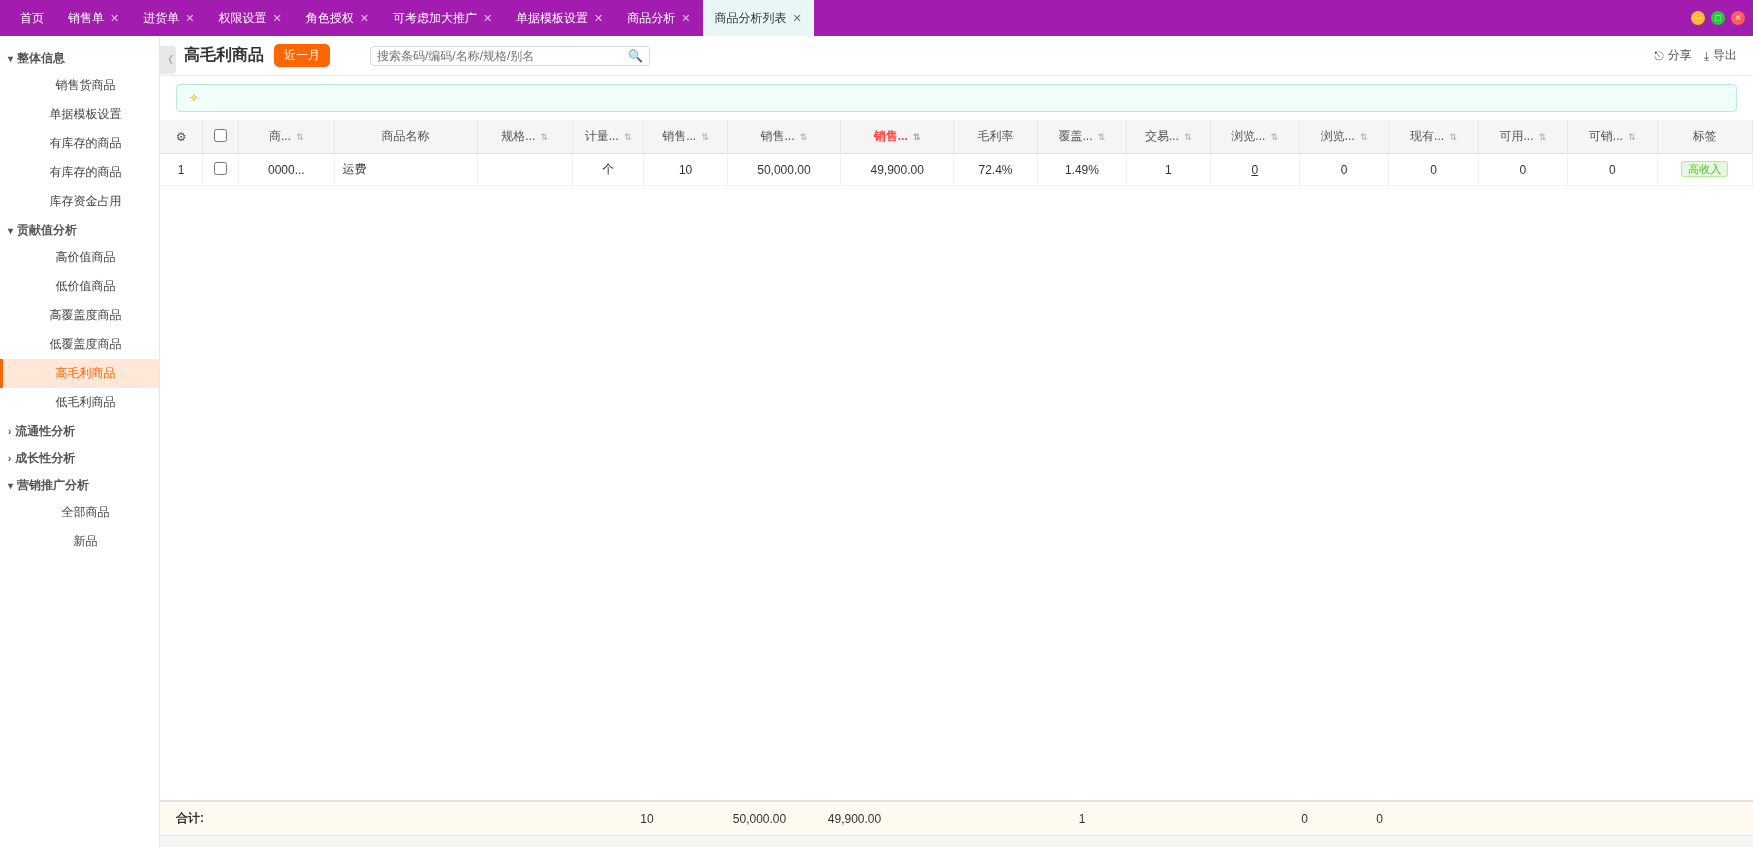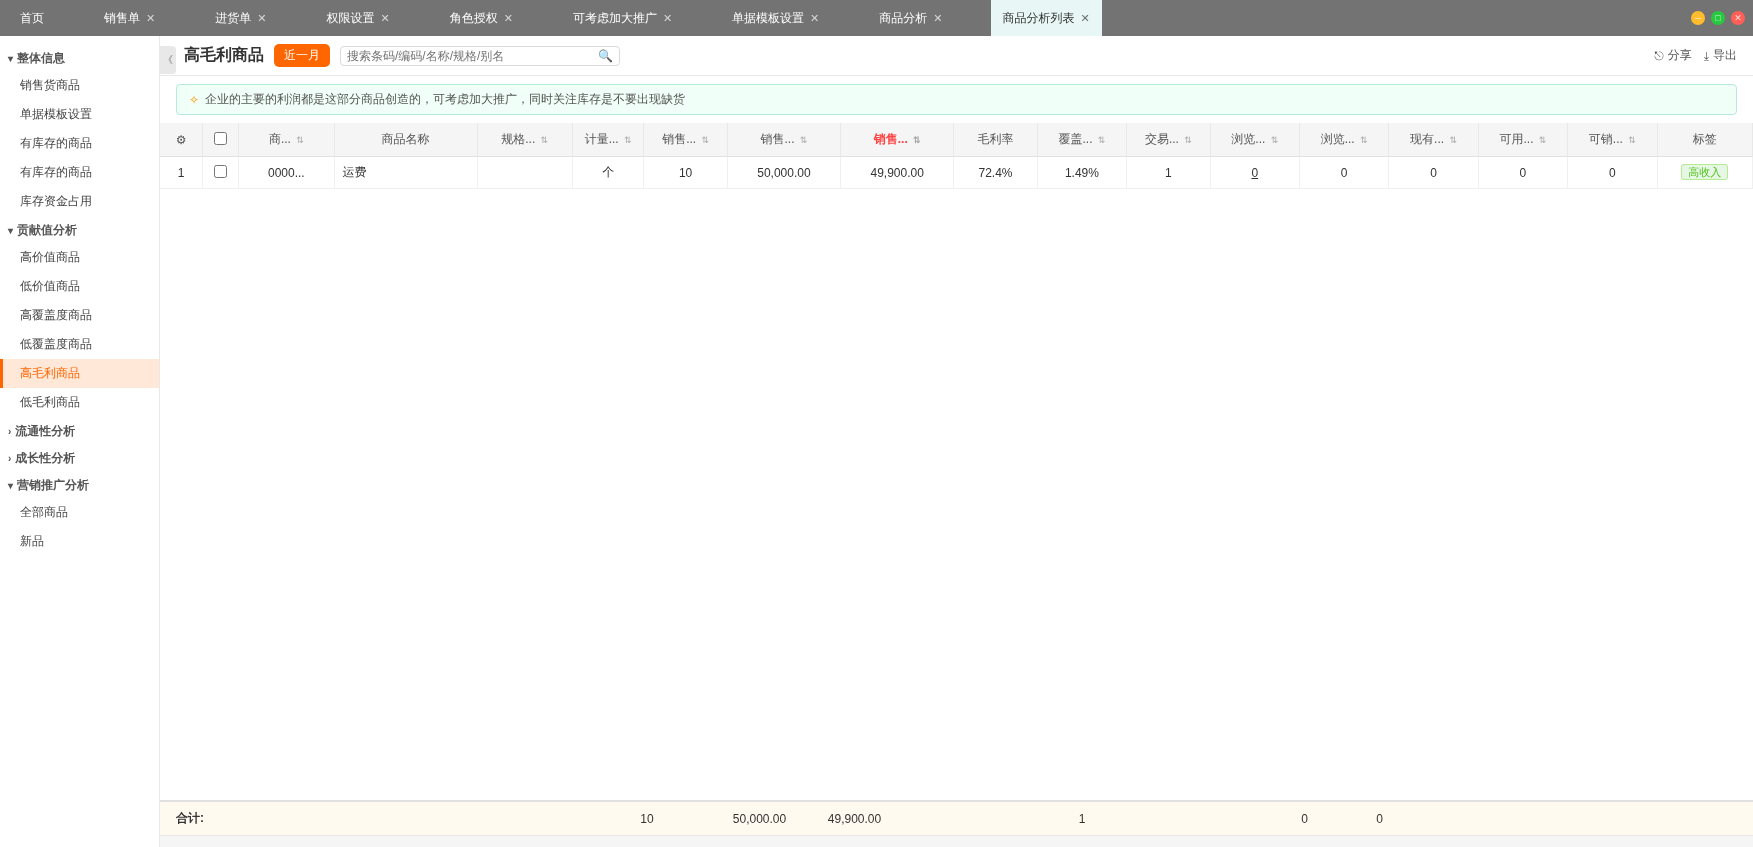--- a/index.html
+++ b/index.html
@@ -1,27 +1,26 @@
 <!DOCTYPE html>
 <html><head>
   <meta charset="utf-8">
   <style>
     * { box-sizing: border-box; margin: 0; padding: 0; font-family: 'Microsoft YaHei', Arial, sans-serif; font-size: 12px; }
     body { background: #f5f5f5; overflow: hidden; width: 1753px; height: 847px; }
 
     
     .top-nav {
-      background: #737373;
+      background: #a21caf;
       height: 36px;
       display: flex;
       align-items: center;
       padding: 0 8px;
       color: white;
       position: relative;
-      gap: 36px;
     }
     .top-nav .nav-item {
       padding: 0 12px;
       height: 36px;
       display: flex;
       align-items: center;
       cursor: pointer;
       white-space: nowrap;
       font-size: 13px;
       color: white;
@@ -83,20 +82,21 @@
     }
     .sidebar-section-header .caret {
       margin-right: 4px;
       font-size: 10px;
     }
     .sidebar-item {
       padding: 6px 8px 6px 20px;
       color: #444;
       cursor: pointer;
       white-space: nowrap;
+      text-align: center;
     }
     .sidebar-item.active {
       background: #ffe8d8;
       color: #ff6600;
       border-left: 3px solid #ff6600;
       padding-left: 17px;
     }
 
     
     .content-area {
@@ -148,20 +148,21 @@
       font-size: 12px;
     }
     .search-box {
       display: flex;
       align-items: center;
       border: 1px solid #d9d9d9;
       border-radius: 4px;
       padding: 2px 6px;
       flex: 1;
       max-width: 280px;
+      margin-left: 30px;
     }
     .search-box input {
       border: none;
       outline: none;
       font-size: 12px;
       color: #999;
       width: 100%;
     }
     .search-icon { color: #999; cursor: pointer; }
     .header-actions {
@@ -410,21 +411,20 @@
         </div>
         <div class="action-btn">
           <span>⤓</span>
           <span>导出</span>
         </div>
       </div>
     </div>
 
     <div class="info-banner">
       <span class="info-icon">✧</span>
-      <span>企业的主要的利润都是这部分商品创造的，可考虑加大推广，同时关注库存是不要出现缺货</span>
     </div>
 
     <div class="table-container">
       <table>
         <colgroup>
           <col style="width:36px">
           <col style="width:30px">
           <col style="width:80px">
           <col style="width:120px">
           <col style="width:80px">

